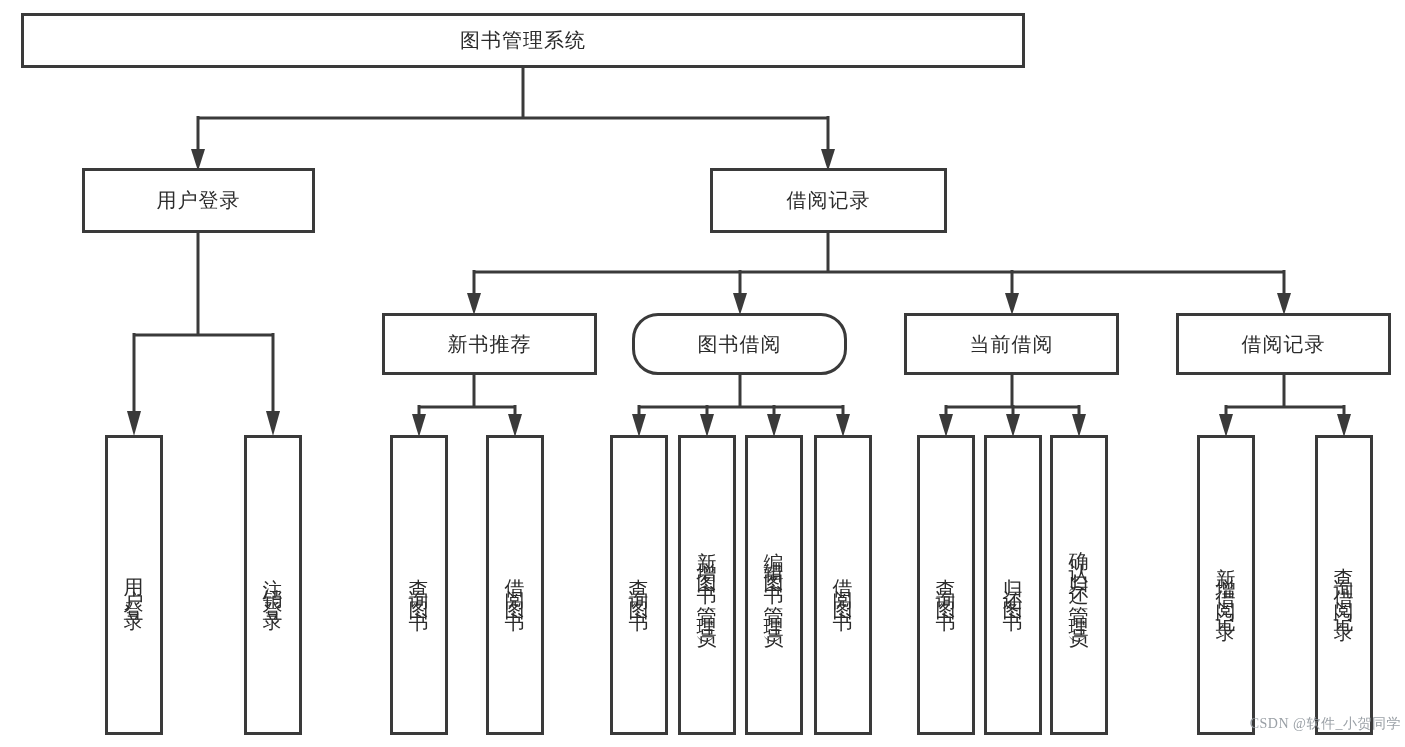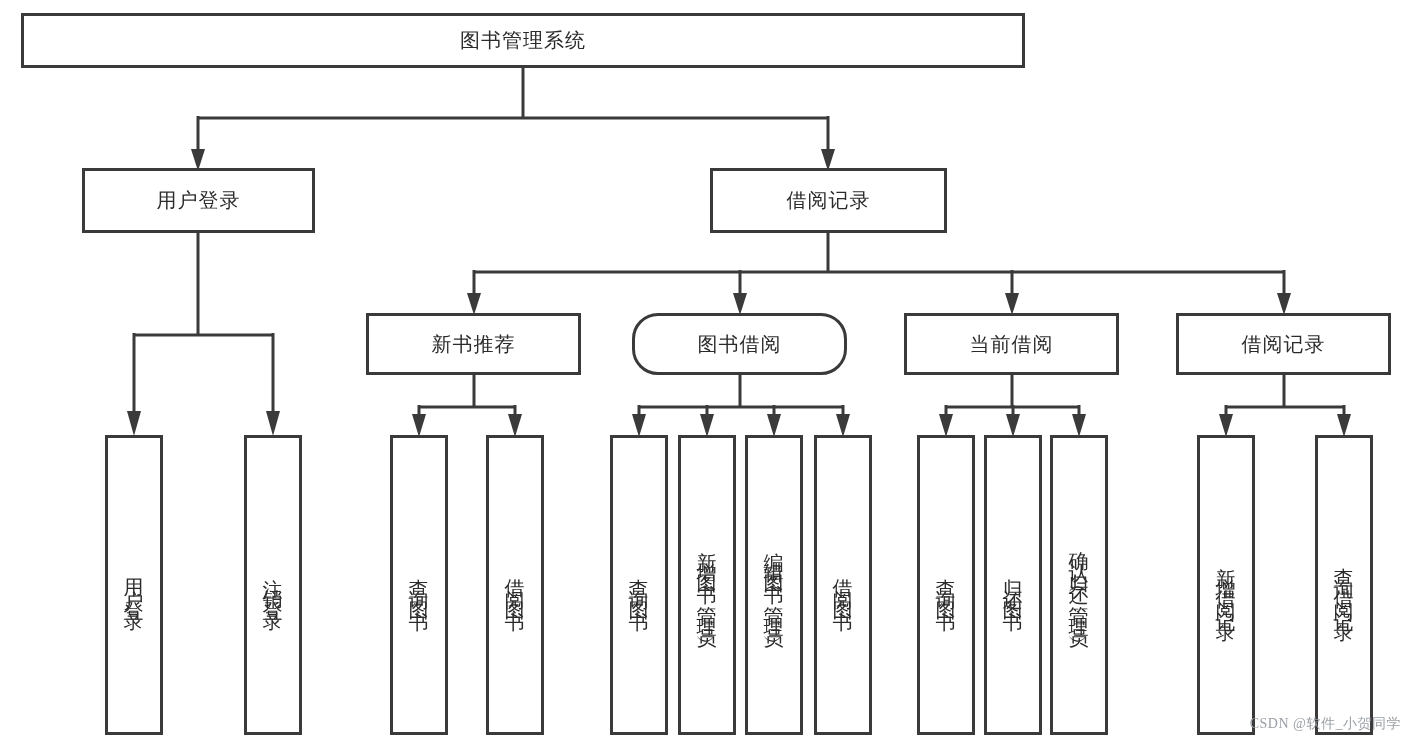--- a/index.html
+++ b/index.html
@@ -41,21 +41,21 @@
     line-height:1;
     white-space:normal;
   }
   
   .n-root{left:21px;top:13px;width:1004px;height:55px;}
   
   .n-userlogin{left:82px;top:168px;width:233px;height:65px;}
   .n-bookmgmt{left:710px;top:168px;width:237px;height:65px;}
   
   .lv2{top:313px;width:215px;height:62px;}
-  .n-newbook{left:366px;}
+  .n-newbook{left:382px;}
   .n-borrow{left:632px;border-radius:26px;}
   .n-current{left:904px;}
   .n-records{left:1176px;}
   
   .leaf{top:435px;width:58px;height:300px;}
   .lf-1{left:105px;}  .lf-2{left:244px;}
   .lf-3{left:390px;}  .lf-4{left:486px;}
   .lf-5{left:610px;}  .lf-6{left:678px;}  .lf-7{left:745px;}  .lf-8{left:814px;}
   .lf-9{left:917px;}  .lf-10{left:984px;} .lf-11{left:1050px;}
   .lf-12{left:1197px;}.lf-13{left:1315px;}

